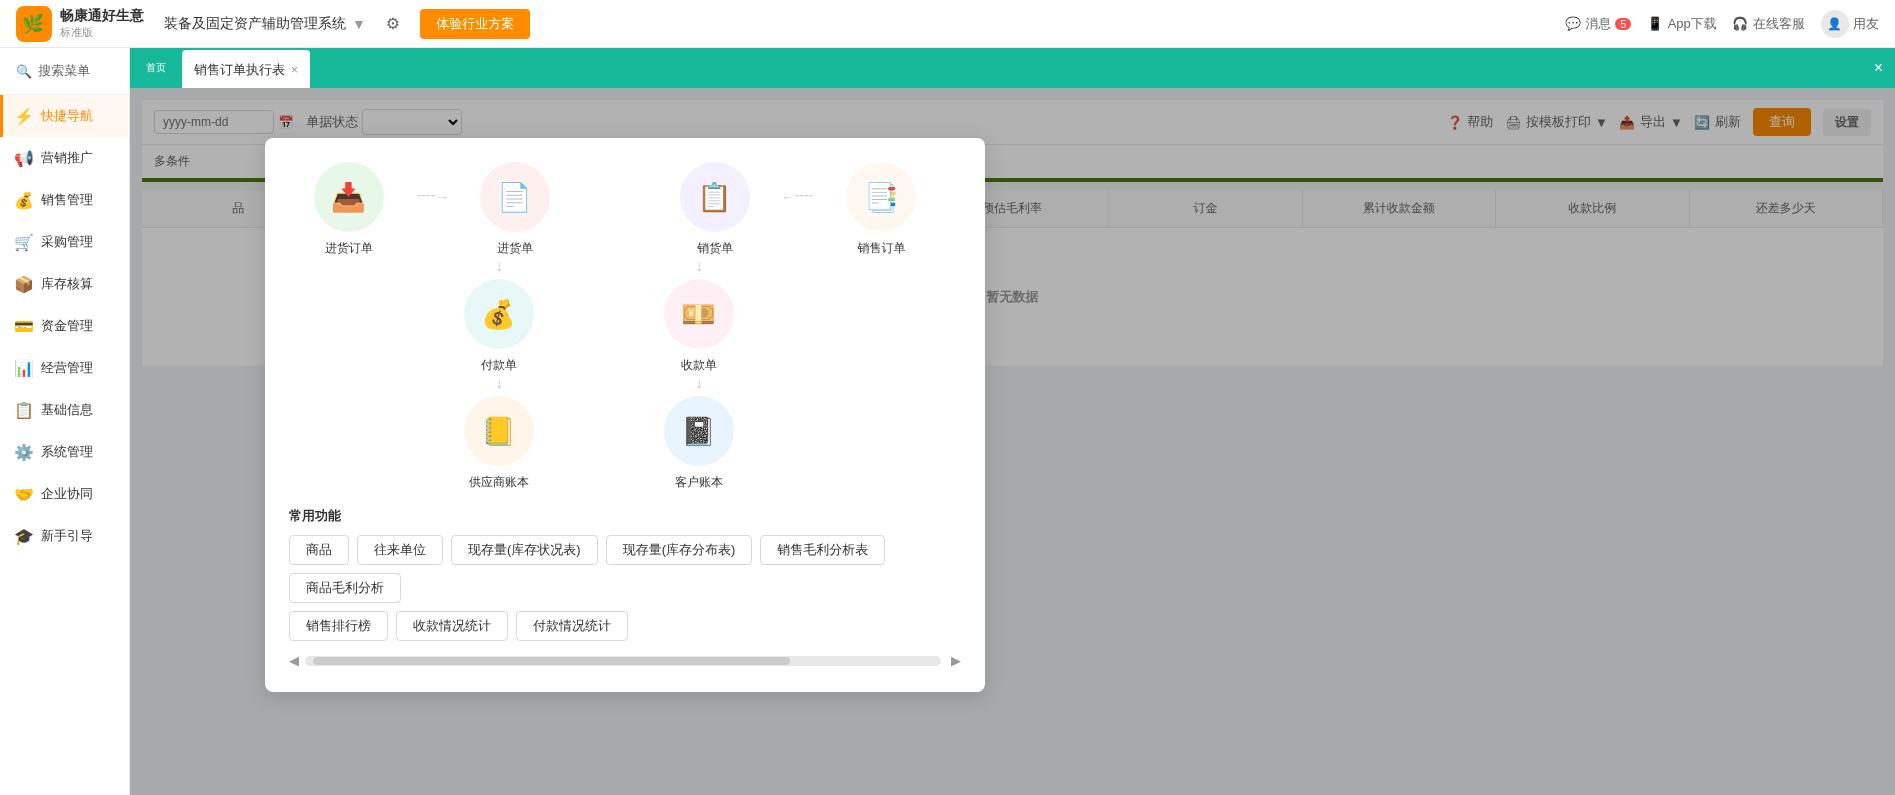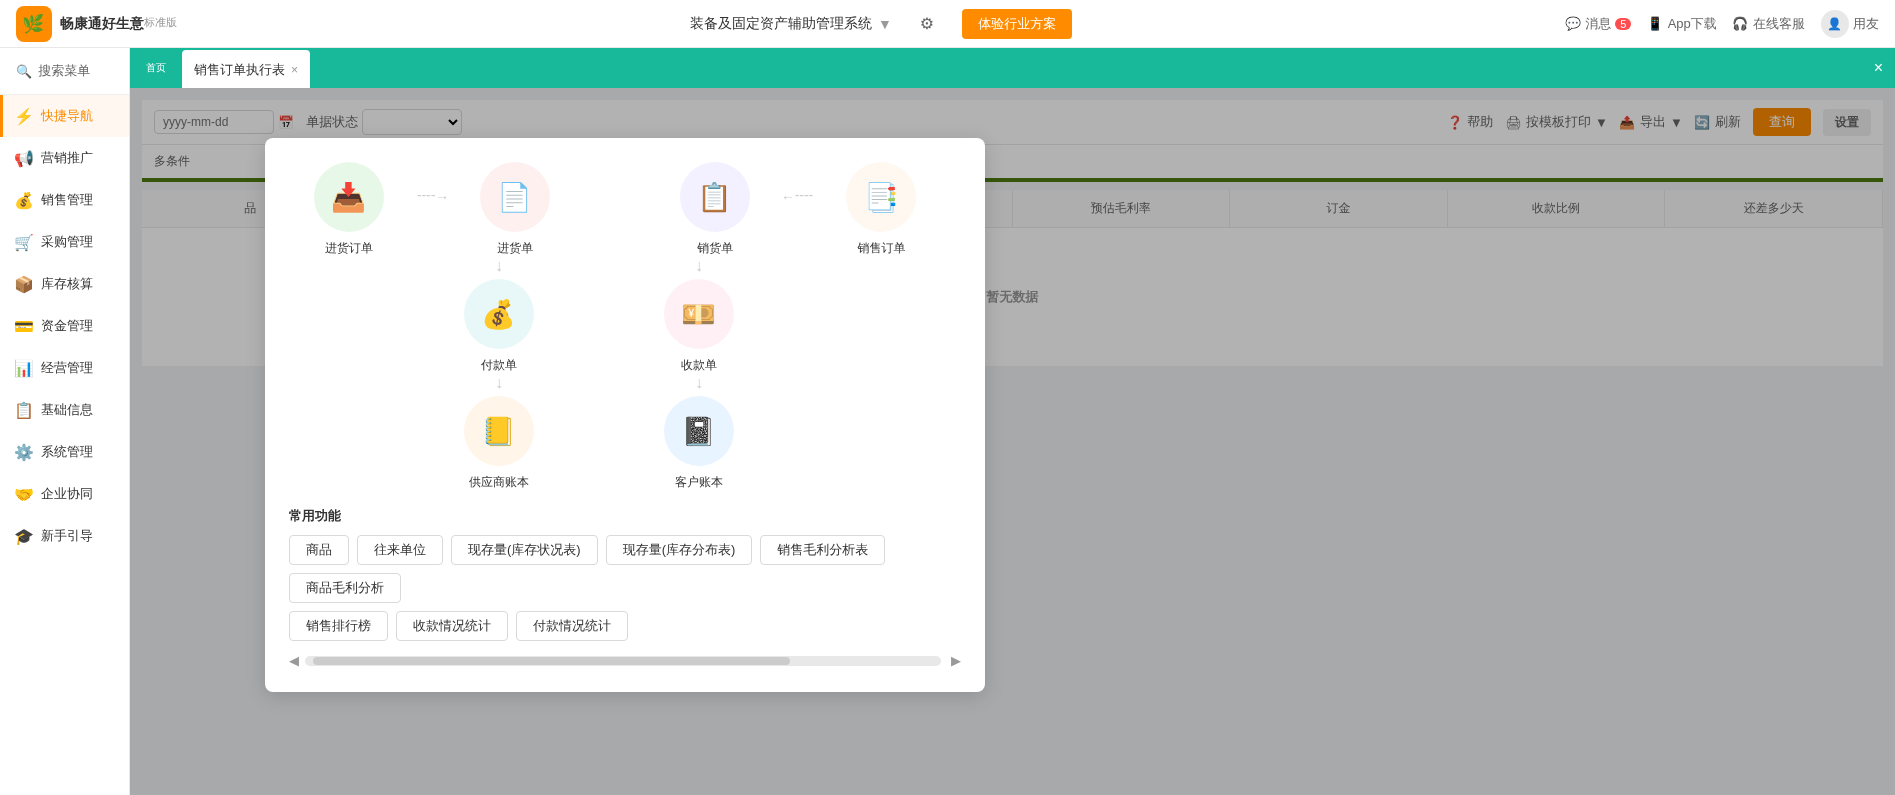--- a/index.html
+++ b/index.html
@@ -10,21 +10,21 @@
     .top-bar { height: 48px; background: #fff; display: flex; align-items: center; padding: 0 16px; border-bottom: 1px solid #e8e8e8; justify-content: space-between; }
     .main-area { display: flex; flex: 1; overflow: hidden; }
     .sidebar { width: 130px; background: #fff; border-right: 1px solid #e8e8e8; display: flex; flex-direction: column; }
     .content-area { flex: 1; display: flex; flex-direction: column; overflow: hidden; }
     .tab-bar { height: 40px; background: #18b89a; display: flex; align-items: center; }
     .page-content { flex: 1; background: #f0f2f5; overflow: auto; padding: 12px; position: relative; }
 
     
     .logo-area { display: flex; align-items: center; gap: 8px; }
     .logo-icon { width: 36px; height: 36px; background: #ff8c00; border-radius: 8px; display: flex; align-items: center; justify-content: center; color: white; font-size: 18px; font-weight: bold; }
-    .logo-text { display: flex; flex-direction: row; }
+    .logo-text { display: flex; flex-direction: column; }
     .logo-title { font-size: 14px; color: #333; font-weight: bold; }
     .logo-sub { font-size: 11px; color: #999; }
     .system-title { display: flex; align-items: center; gap: 6px; font-size: 14px; color: #333; }
     .system-title .dropdown-arrow { color: #999; }
     .settings-icon { color: #666; cursor: pointer; font-size: 16px; }
     .trial-btn { background: #ff8c00; color: white; border: none; padding: 6px 16px; border-radius: 4px; cursor: pointer; font-size: 13px; }
     .top-right { display: flex; align-items: center; gap: 16px; color: #666; font-size: 13px; }
     .top-right-item { display: flex; align-items: center; gap: 4px; cursor: pointer; }
     .badge { background: #ff4d4f; color: white; border-radius: 10px; padding: 0 5px; font-size: 11px; }
     .user-avatar { width: 28px; height: 28px; border-radius: 50%; background: #e8e8e8; display: flex; align-items: center; justify-content: center; font-size: 12px; color: #666; }
@@ -84,21 +84,21 @@
     .common-functions { margin-top: 16px; }
     .common-title { font-size: 13px; color: #333; margin-bottom: 10px; font-weight: bold; }
     .func-row { display: flex; flex-wrap: wrap; gap: 8px; margin-bottom: 8px; }
     .func-btn { border: 1px solid #d9d9d9; background: white; padding: 5px 16px; border-radius: 4px; cursor: pointer; font-size: 13px; color: #333; }
     
     .scrollbar-area { height: 12px; background: #f0f0f0; border-radius: 6px; margin-top: 12px; display: flex; align-items: center; }
     .scrollbar-thumb { width: 600px; height: 8px; background: #ccc; border-radius: 4px; margin-left: 8px; }
     .scroll-left { color: #999; cursor: pointer; }
     .scroll-right { color: #999; cursor: pointer; margin-left: 4px; }
 
-    .top-center { flex: 1; display: flex; align-items: center; justify-content: center; padding-left: 20px; gap: 28px; }
+    .top-center { flex: 1; display: flex; align-items: center; justify-content: flex-start; padding-left: 20px; gap: 20px; }
   </style>
 </head>
 <body>
 
 <div class="app-container">
 
   <div class="top-bar">
     <div class="logo-area">
       <div class="logo-icon">🌿</div>
       <div class="logo-text">
@@ -247,20 +247,21 @@
         </div>
 
         <div class="table-container">
           <div class="table-header" id="table-header-row">
               <div class="th">品</div>
               <div class="th">商品</div>
               <div class="th">金额</div>
               <div class="th">预估毛利</div>
               <div class="th">预估毛利率</div>
               <div class="th">订金</div>
+              <div class="th">累计收款金额</div>
               <div class="th">收款比例</div>
               <div class="th">还差多少天</div>
             </div>
           <div class="empty-data">暂无数据</div>
         </div>
 
         <div class="overlay">
           <div class="quick-nav-modal">
 
             <div class="flow-row">

